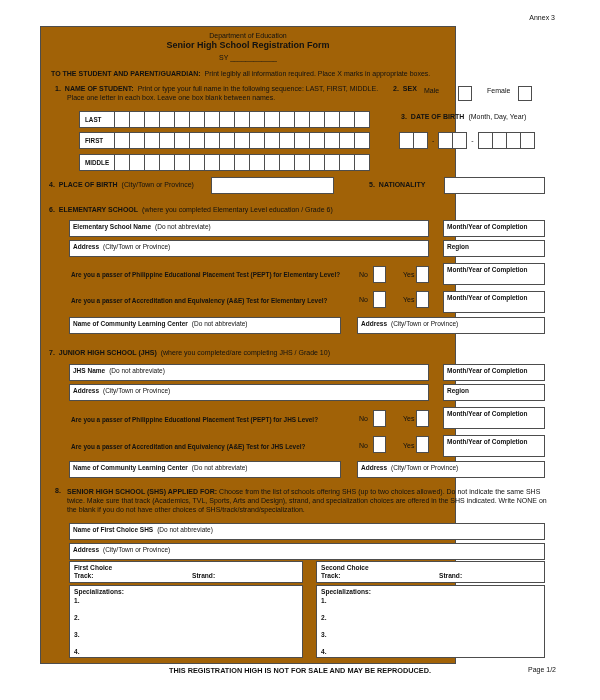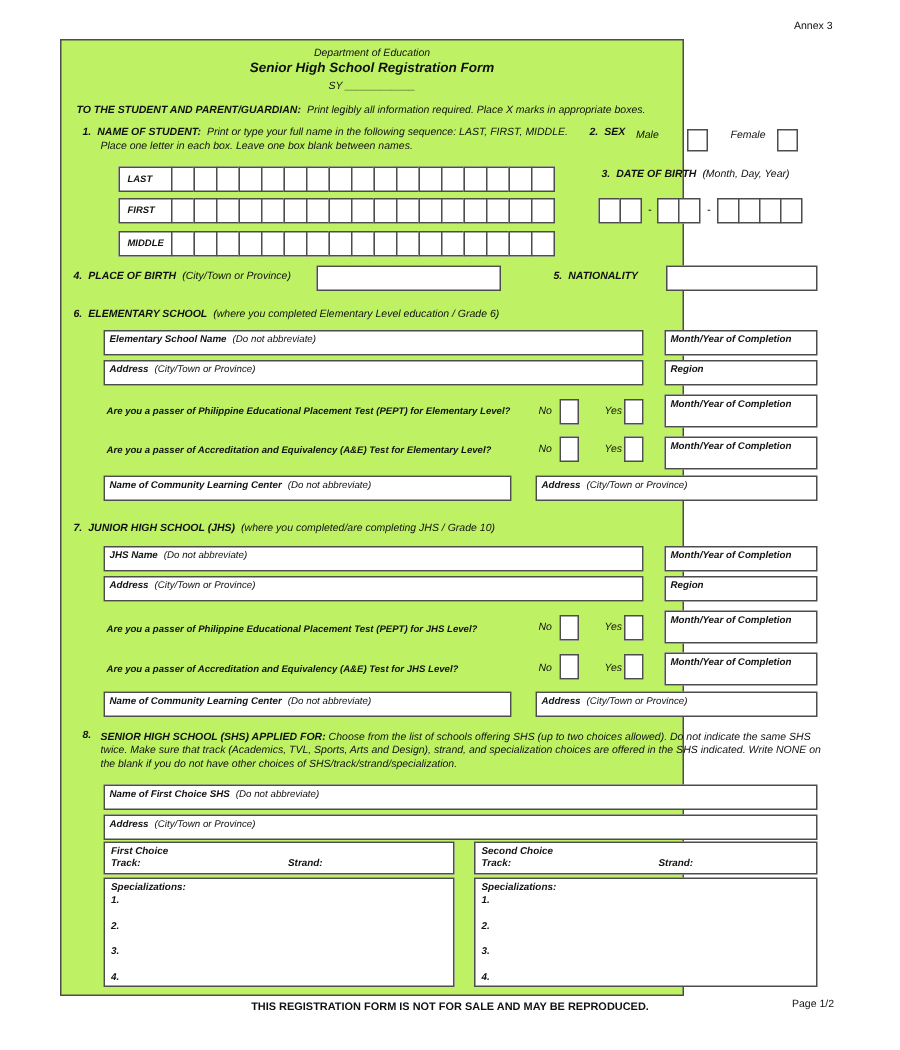--- a/index.html
+++ b/index.html
@@ -11,21 +11,21 @@
   }
   .txt { position:absolute; font-size:7px; white-space:nowrap; line-height:1.2; }
   .b { font-weight:bold; }
   .ml { margin-left:4px; }
   .center { left:0; right:0; text-align:center; }
 
   .annex { position:absolute; top:14px; right:45px; font-size:7px; }
 
   .frame {
     position:absolute; left:40px; top:26px; width:416px; height:638px;
-    border:1px solid #4d4d4d; background:#bef264;font-style:italic;
+    border:1px solid #4d4d4d; background:#a16207;
   }
 
   .title { font-size:9px; font-weight:bold; }
 
   
   .inbox {
     position:absolute; border:1px solid #4d4d4d; background:#fff;
     font-size:6.5px; padding:2px 3px; white-space:nowrap; overflow:hidden;
   }
 
@@ -322,14 +322,14 @@
   <div class="tbox" style="left:275px;top:558px;width:229px;height:73px">
     <div class="tb-title">Specializations:</div>
     <div class="spec-item" style="top:11px">1.</div>
     <div class="spec-item" style="top:28px">2.</div>
     <div class="spec-item" style="top:45px">3.</div>
     <div class="spec-item" style="top:62px">4.</div>
   </div>
 
 </div>
 
-<div class="footer-text">THIS REGISTRATION FORM IS NOT FOR SALE AND MAY BE REPRODUCED.</div>
+<div class="footer-text">THIS REGISTRATION HIGH IS NOT FOR SALE AND MAY BE REPRODUCED.</div>
 <div class="footer-page">Page 1/2</div>
 
 </body></html>

